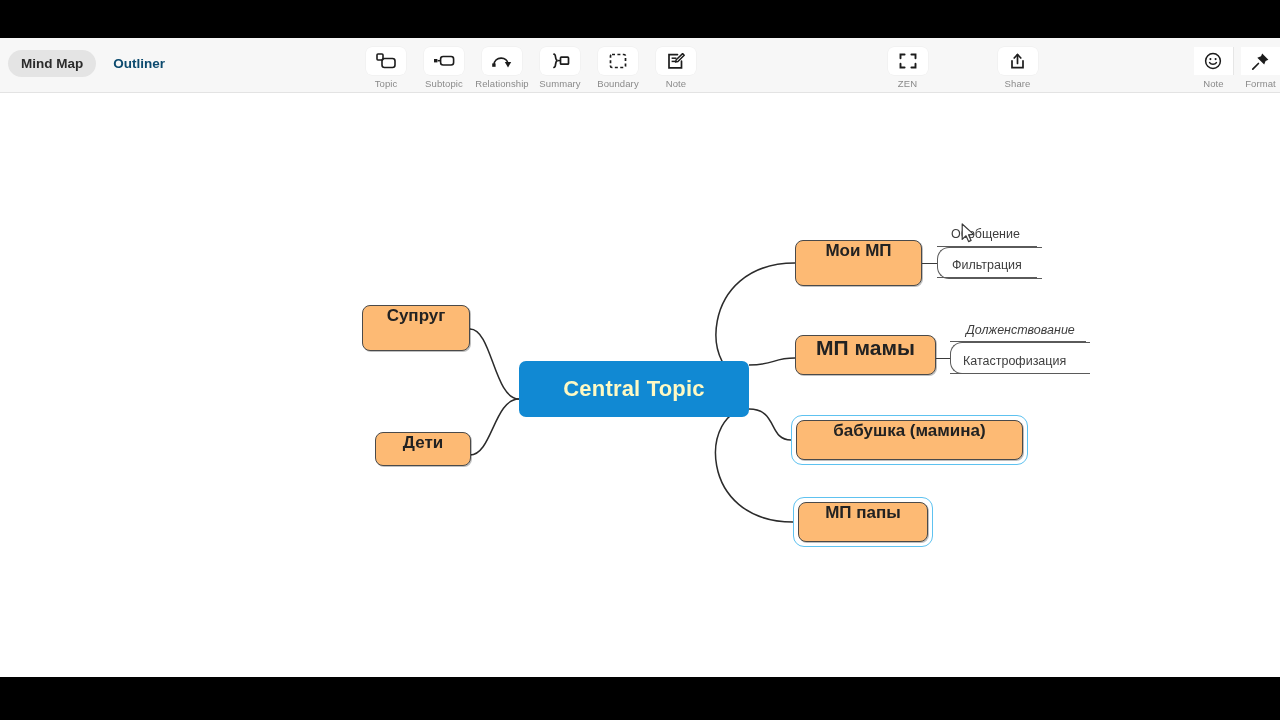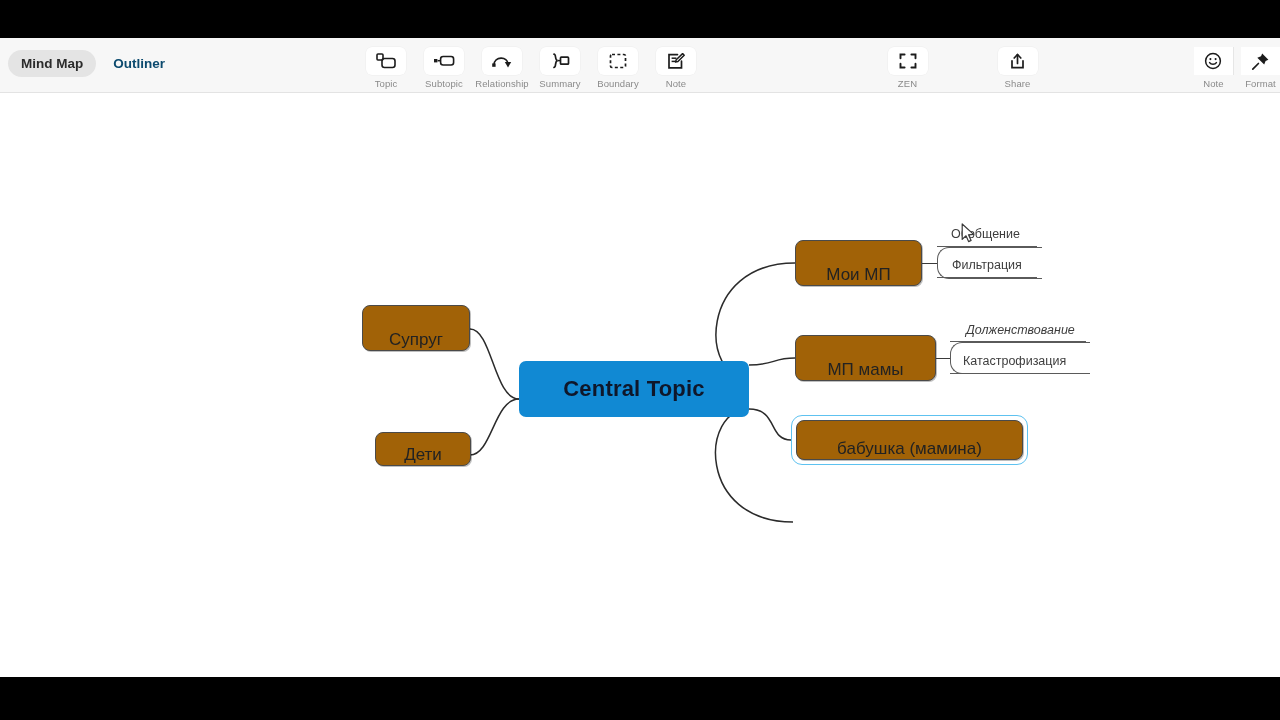--- a/index.html
+++ b/index.html
@@ -70,32 +70,32 @@
   #edges { position:absolute; left:0; top:0; width:1280px; height:584px; }
 
   .node {
     position:absolute; display:flex; align-items:center; justify-content:center;
     cursor:pointer; user-select:none;
   }
 
   
   .node.central {
     background:#1189d3; border-radius:7px;
-    color:#0f172a; font-size:22px; font-weight:bold;
+    color:#fef9c3; font-size:22px; font-weight:bold;
     letter-spacing:0.2px;
   }
 
   
   .node.branch .box {
     width:100%; height:100%;
-    background:#a16207;
+    background:#fdba74;
     border:1.6px solid #4a4a4a;
     border-radius:8px;
-    display:flex; align-items:flex-end; justify-content:center;
-    color:#222; font-weight:normal;
+    display:flex; align-items:flex-start; justify-content:center;
+    color:#222; font-weight:bold;
     box-shadow:1px 1px 0 rgba(0,0,0,0.25);
   }
   .node.branch.selected {
     padding:4px;
     border:1.5px solid #5ec2f0;
     border-radius:11px;
     background:transparent;
   }
 
   
@@ -302,21 +302,21 @@
     <div class="leaf-bracket" style="left:937px; top:154px; width:105px; height:32px;"></div>
     <div class="leaf" style="left:951px; top:134px;">
       <span>Обобщение</span>
     </div>
     <div class="leaf-underline" style="left:937px; top:153px; width:100px;"></div>
     <div class="leaf" style="left:952px; top:165px;">
       <span>Фильтрация</span>
     </div>
     <div class="leaf-underline" style="left:937px; top:184px; width:100px;"></div>
 
-    <div class="node branch" style="left:795px; top:242px; width:141px; height:46px; font-size:17px;">
+    <div class="node branch" style="left:795px; top:242px; width:141px; height:40px; font-size:21px;">
       <div class="box">
         <span>МП мамы</span>
       </div>
     </div>
     <div class="leaf-stub" style="left:936px; top:265px; width:14px;"></div>
     <div class="leaf-bracket" style="left:950px; top:249px; width:140px; height:32px;"></div>
     <div class="leaf" style="left:966px; top:230px;font-style:italic;">
       <span>Долженствование</span>
     </div>
     <div class="leaf-underline" style="left:950px; top:248px; width:136px;"></div>
@@ -324,19 +324,24 @@
       <span>Катастрофизация</span>
     </div>
     <div class="leaf-underline" style="left:950px; top:280px; width:136px;"></div>
 
     <div class="node branch selected" style="left:791px; top:322px; width:237px; height:50px; font-size:17px;">
       <div class="box">
         <span>бабушка (мамина)</span>
       </div>
     </div>
 
+    <div class="node branch selected" style="left:793px; top:404px; width:140px; height:50px; font-size:17px;">
+      <div class="box">
+        <span>МП папы</span>
+      </div>
+    </div>
 
     <svg id="cursor" style="left:961px; top:130px;" width="16" height="22" viewBox="0 0 16 22">
       <path d="M1.2 1 L1.2 16.4 L5 12.8 L7.6 18.6 L10.1 17.4 L7.5 11.8 L12.6 11.4 Z" fill="#ffffff" stroke="#3a3a3a" stroke-width="1.2" stroke-linejoin="round"></path>
     </svg>
 
   </div>
 </div>
 
 </body></html>

